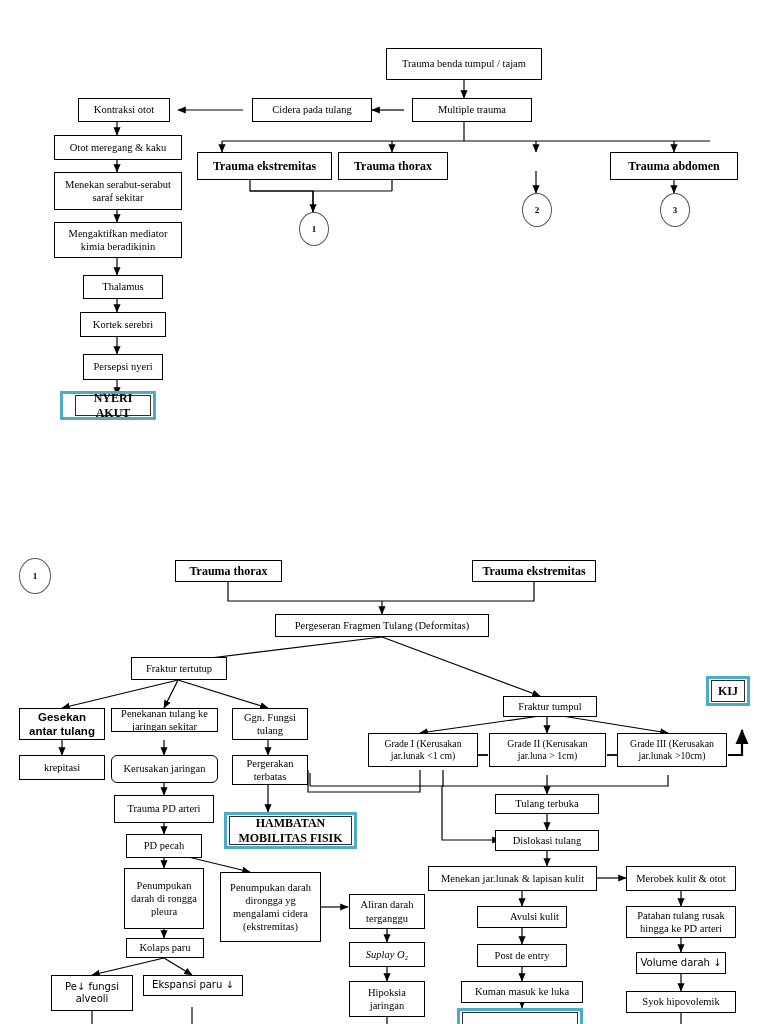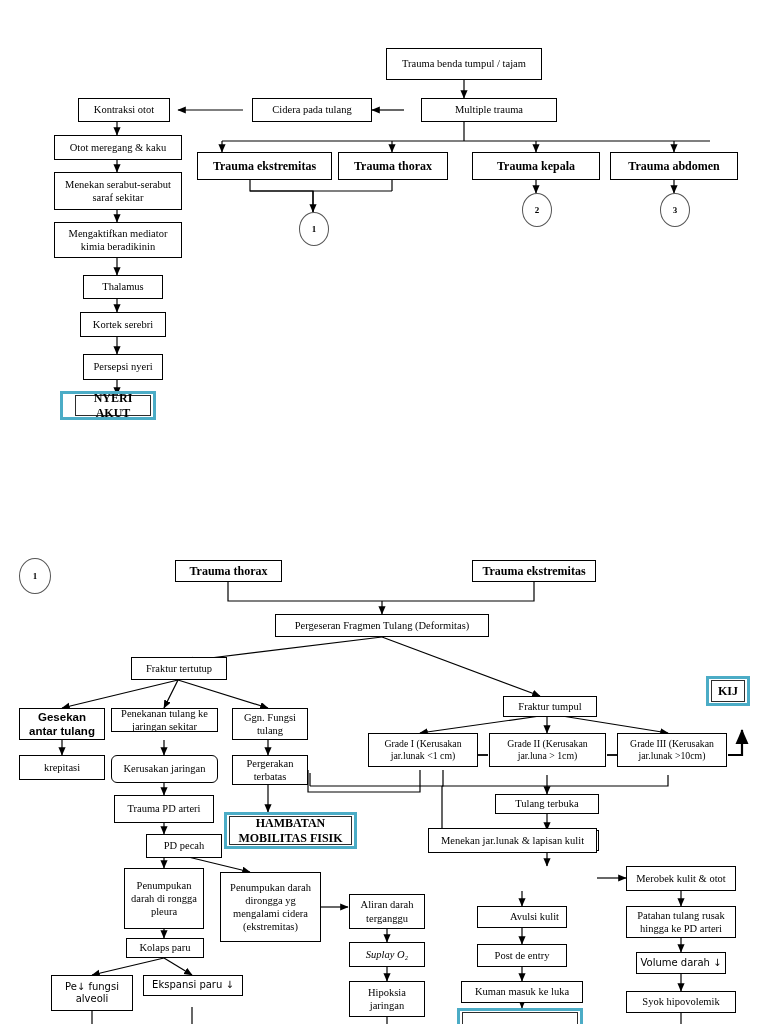--- a/index.html
+++ b/index.html
@@ -171,21 +171,21 @@
       <path d="M681,938 L681,952"></path>
       <path d="M681,974 L681,991"></path>
       <path d="M681,1013 L681,1024" marker-end="none"></path>
     </g>
   </svg>
 
   <div class="node" style="left:386px;top:48px;width:156px;height:32px;">
     <span>Trauma benda tumpul / tajam</span>
   </div>
 
-  <div class="node" style="left:421px;top:98px;width:136px;height:24px;">
+  <div class="node" style="left:412px;top:98px;width:120px;height:24px;">
     <span>Multiple trauma</span>
   </div>
 
   <div class="node" style="left:252px;top:98px;width:120px;height:24px;">
     <span>Cidera pada tulang</span>
   </div>
 
   <div class="node" style="left:78px;top:98px;width:92px;height:24px;">
     <span>Kontraksi otot</span>
   </div>
@@ -221,23 +221,20 @@
   </div>
 
   <div class="node" style="left:197px;top:152px;width:135px;height:28px;">
     <span class="bold">Trauma ekstremitas</span>
   </div>
 
   <div class="node" style="left:338px;top:152px;width:110px;height:28px;">
     <span class="bold">Trauma thorax</span>
   </div>
 
-  <div class="node" style="left:472px;top:152px;width:128px;height:28px;">
-    <span class="bold">Trauma kepala</span>
-  </div>
 
   <div class="node" style="left:610px;top:152px;width:128px;height:28px;">
     <span class="bold">Trauma abdomen</span>
   </div>
 
   <div class="circle" style="left:299px;top:212px;width:28px;height:32px;">
     <span>1</span>
   </div>
   <div class="circle" style="left:522px;top:193px;width:28px;height:32px;">
     <span>2</span>
@@ -319,33 +316,33 @@
   </div>
 
   <div class="node" style="left:495px;top:794px;width:104px;height:20px;">
     <span>Tulang terbuka</span>
   </div>
 
   <div class="node" style="left:495px;top:830px;width:104px;height:21px;">
     <span>Dislokasi tulang</span>
   </div>
 
-  <div class="node" style="left:428px;top:828px;width:169px;height:25px;">
+  <div class="node" style="left:428px;top:866px;width:169px;height:25px;">
     <span>Menekan jar.lunak &amp; lapisan kulit</span>
   </div>
 
   <div class="node" style="left:626px;top:866px;width:110px;height:25px;">
     <span>Merobek kulit &amp; otot</span>
   </div>
 
   <div class="node" style="left:114px;top:795px;width:100px;height:28px;">
     <span>Trauma PD arteri</span>
   </div>
 
-  <div class="node" style="left:126px;top:834px;width:76px;height:24px;margin-left:20px;">
+  <div class="node" style="left:126px;top:834px;width:76px;height:24px;">
     <span>PD pecah</span>
   </div>
 
   <div class="node" style="left:124px;top:868px;width:80px;height:61px;">
     <span>Penumpukan darah di rongga pleura</span>
   </div>
 
   <div class="node" style="left:220px;top:872px;width:101px;height:70px;">
     <span>Penumpukan darah dirongga yg mengalami cidera (ekstremitas)</span>
   </div>

